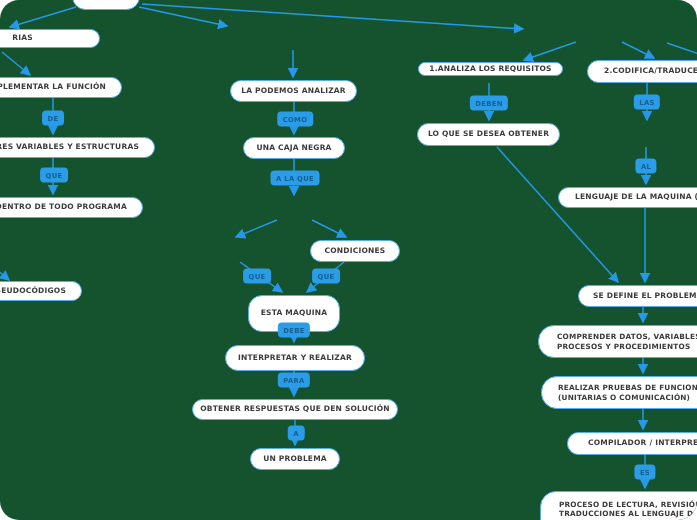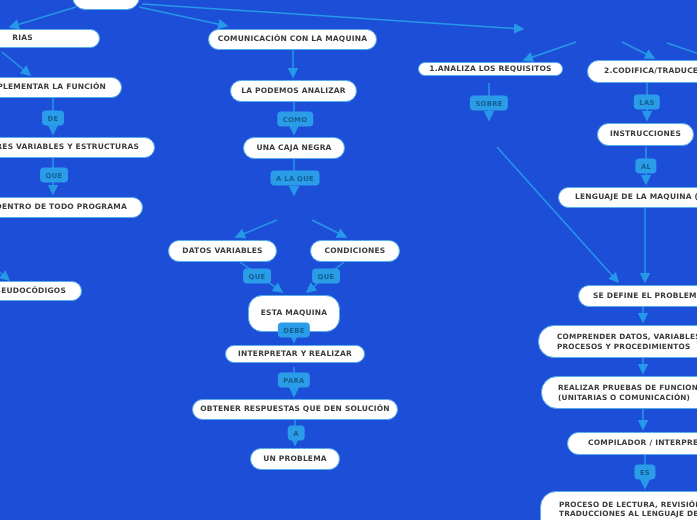--- a/index.html
+++ b/index.html
@@ -1,17 +1,17 @@
 <!DOCTYPE html>
 <html><head>
 <meta charset="utf-8">
 <style>
   html,body{margin:0;padding:0;background:#fff;}
-  .canvas{position:relative;width:697px;height:520px;overflow:hidden;background:#1d4ed8;
-          font-family:"DejaVu Sans",sans-serif;}
+  .canvas{position:relative;width:697px;height:520px;overflow:hidden;background:#14532d;
+          font-family:"DejaVu Sans",sans-serif;border-radius:19px;}
   .edges{position:absolute;left:0;top:0;z-index:1;}
   .node{position:absolute;z-index:2;box-sizing:border-box;background:#fff;
         border:1.5px solid #57ade9;border-radius:14px;
         display:flex;align-items:center;justify-content:center;
         font-weight:bold;font-size:7.5px;line-height:1.35;color:#3b3b3b;
         letter-spacing:.2px;text-align:center;padding:2px 10px;white-space:nowrap;}
   .node.cut-left{justify-content:flex-end;text-align:right;padding-right:15px;}
   .node.cut-right{justify-content:flex-start;text-align:left;padding-left:16px;}
   .node.multi{flex-direction:column;align-items:flex-start;justify-content:center;
               text-align:left;border-radius:16px;font-size:7.3px;line-height:9.5px;}
@@ -65,33 +65,31 @@
   </svg>
 
   <div class="node" style="left:72px;top:-17px;width:68px;height:27px">JIBO?</div>
 
   <div class="node" style="left:-55px;top:29px;width:155px;height:19px">RIAS</div>
   <div class="node cut-left" style="left:-60px;top:77px;width:182px;height:21px">MPLEMENTAR LA FUNCIÓN</div>
   <div class="node cut-left" style="left:-80px;top:137px;width:235px;height:21px">ORES VARIABLES Y ESTRUCTURAS</div>
   <div class="node cut-left" style="left:-75px;top:197px;width:218px;height:21px">AN DENTRO DE TODO PROGRAMA</div>
   <div class="node cut-left" style="left:-60px;top:281px;width:142px;height:20px">SEUDOCÓDIGOS</div>
 
-  <div class="node" style="left:208px;top:29px;width:169px;height:21px">COMUNICACIÓN CON LA MAQUINA</div>
   <div class="node" style="left:230px;top:80px;width:127px;height:22px">LA PODEMOS ANALIZAR</div>
   <div class="node" style="left:243px;top:137px;width:102px;height:22px">UNA CAJA NEGRA</div>
-  <div class="node" style="left:168px;top:240px;width:109px;height:22px">DATOS VARIABLES</div>
   <div class="node" style="left:310px;top:240px;width:90px;height:22px">CONDICIONES</div>
   <div class="node" style="left:248px;top:295px;width:92px;height:37px">ESTA MAQUINA</div>
-  <div class="node" style="left:225px;top:345px;width:140px;height:18px">INTERPRETAR Y REALIZAR</div>
+  <div class="node" style="left:225px;top:345px;width:140px;height:26px">INTERPRETAR Y REALIZAR</div>
   <div class="node" style="left:192px;top:399px;width:206px;height:21px">OBTENER RESPUESTAS QUE DEN SOLUCIÓN</div>
   <div class="node" style="left:250px;top:448px;width:90px;height:22px">UN PROBLEMA</div>
 
   <div class="node" style="left:418px;top:62px;width:145px;height:14px">1.ANALIZA LOS REQUISITOS</div>
   <div class="node cut-right" style="left:587px;top:60px;width:130px;height:23px">2.CODIFICA/TRADUCE</div>
-  <div class="node" style="left:597px;top:123px;width:97px;height:23px">INSTRUCCIONES</div>
+  <div class="node" style="left:417px;top:123px;width:143px;height:23px">LO QUE SE DESEA OBTENER</div>
   <div class="node cut-right" style="left:558px;top:187px;width:160px;height:21px">LENGUAJE DE LA MAQUINA (1</div>
   <div class="node cut-right" style="left:578px;top:285px;width:150px;height:22px;padding-left:14px">SE DEFINE EL PROBLEMA</div>
 
   <div class="node multi" style="left:538px;top:325px;width:190px;height:33px;padding-left:18px">
     <span>COMPRENDER DATOS, VARIABLES,</span>
     <span>PROCESOS Y PROCEDIMIENTOS</span>
   </div>
 
   <div class="node multi" style="left:541px;top:376px;width:190px;height:33px;padding-left:16px">
     <span>REALIZAR PRUEBAS DE FUNCIONAM</span>
@@ -108,18 +106,18 @@
 
   <div class="link-label" style="left:53px;top:118px">DE</div>
   <div class="link-label" style="left:54px;top:175px">QUE</div>
   <div class="link-label" style="left:295px;top:119px">COMO</div>
   <div class="link-label" style="left:295px;top:178px">A LA QUE</div>
   <div class="link-label" style="left:257px;top:276px">QUE</div>
   <div class="link-label" style="left:326px;top:276px">QUE</div>
   <div class="link-label" style="left:294px;top:330px">DEBE</div>
   <div class="link-label" style="left:294px;top:380px">PARA</div>
   <div class="link-label" style="left:296px;top:433px">A</div>
-  <div class="link-label" style="left:489px;top:103px">SOBRE</div>
+  <div class="link-label" style="left:489px;top:103px">DEBEN</div>
   <div class="link-label" style="left:647px;top:102px">LAS</div>
   <div class="link-label" style="left:646px;top:166px">AL</div>
   <div class="link-label" style="left:645px;top:472px">ES</div>
 
 </div>
 
 </body></html>

